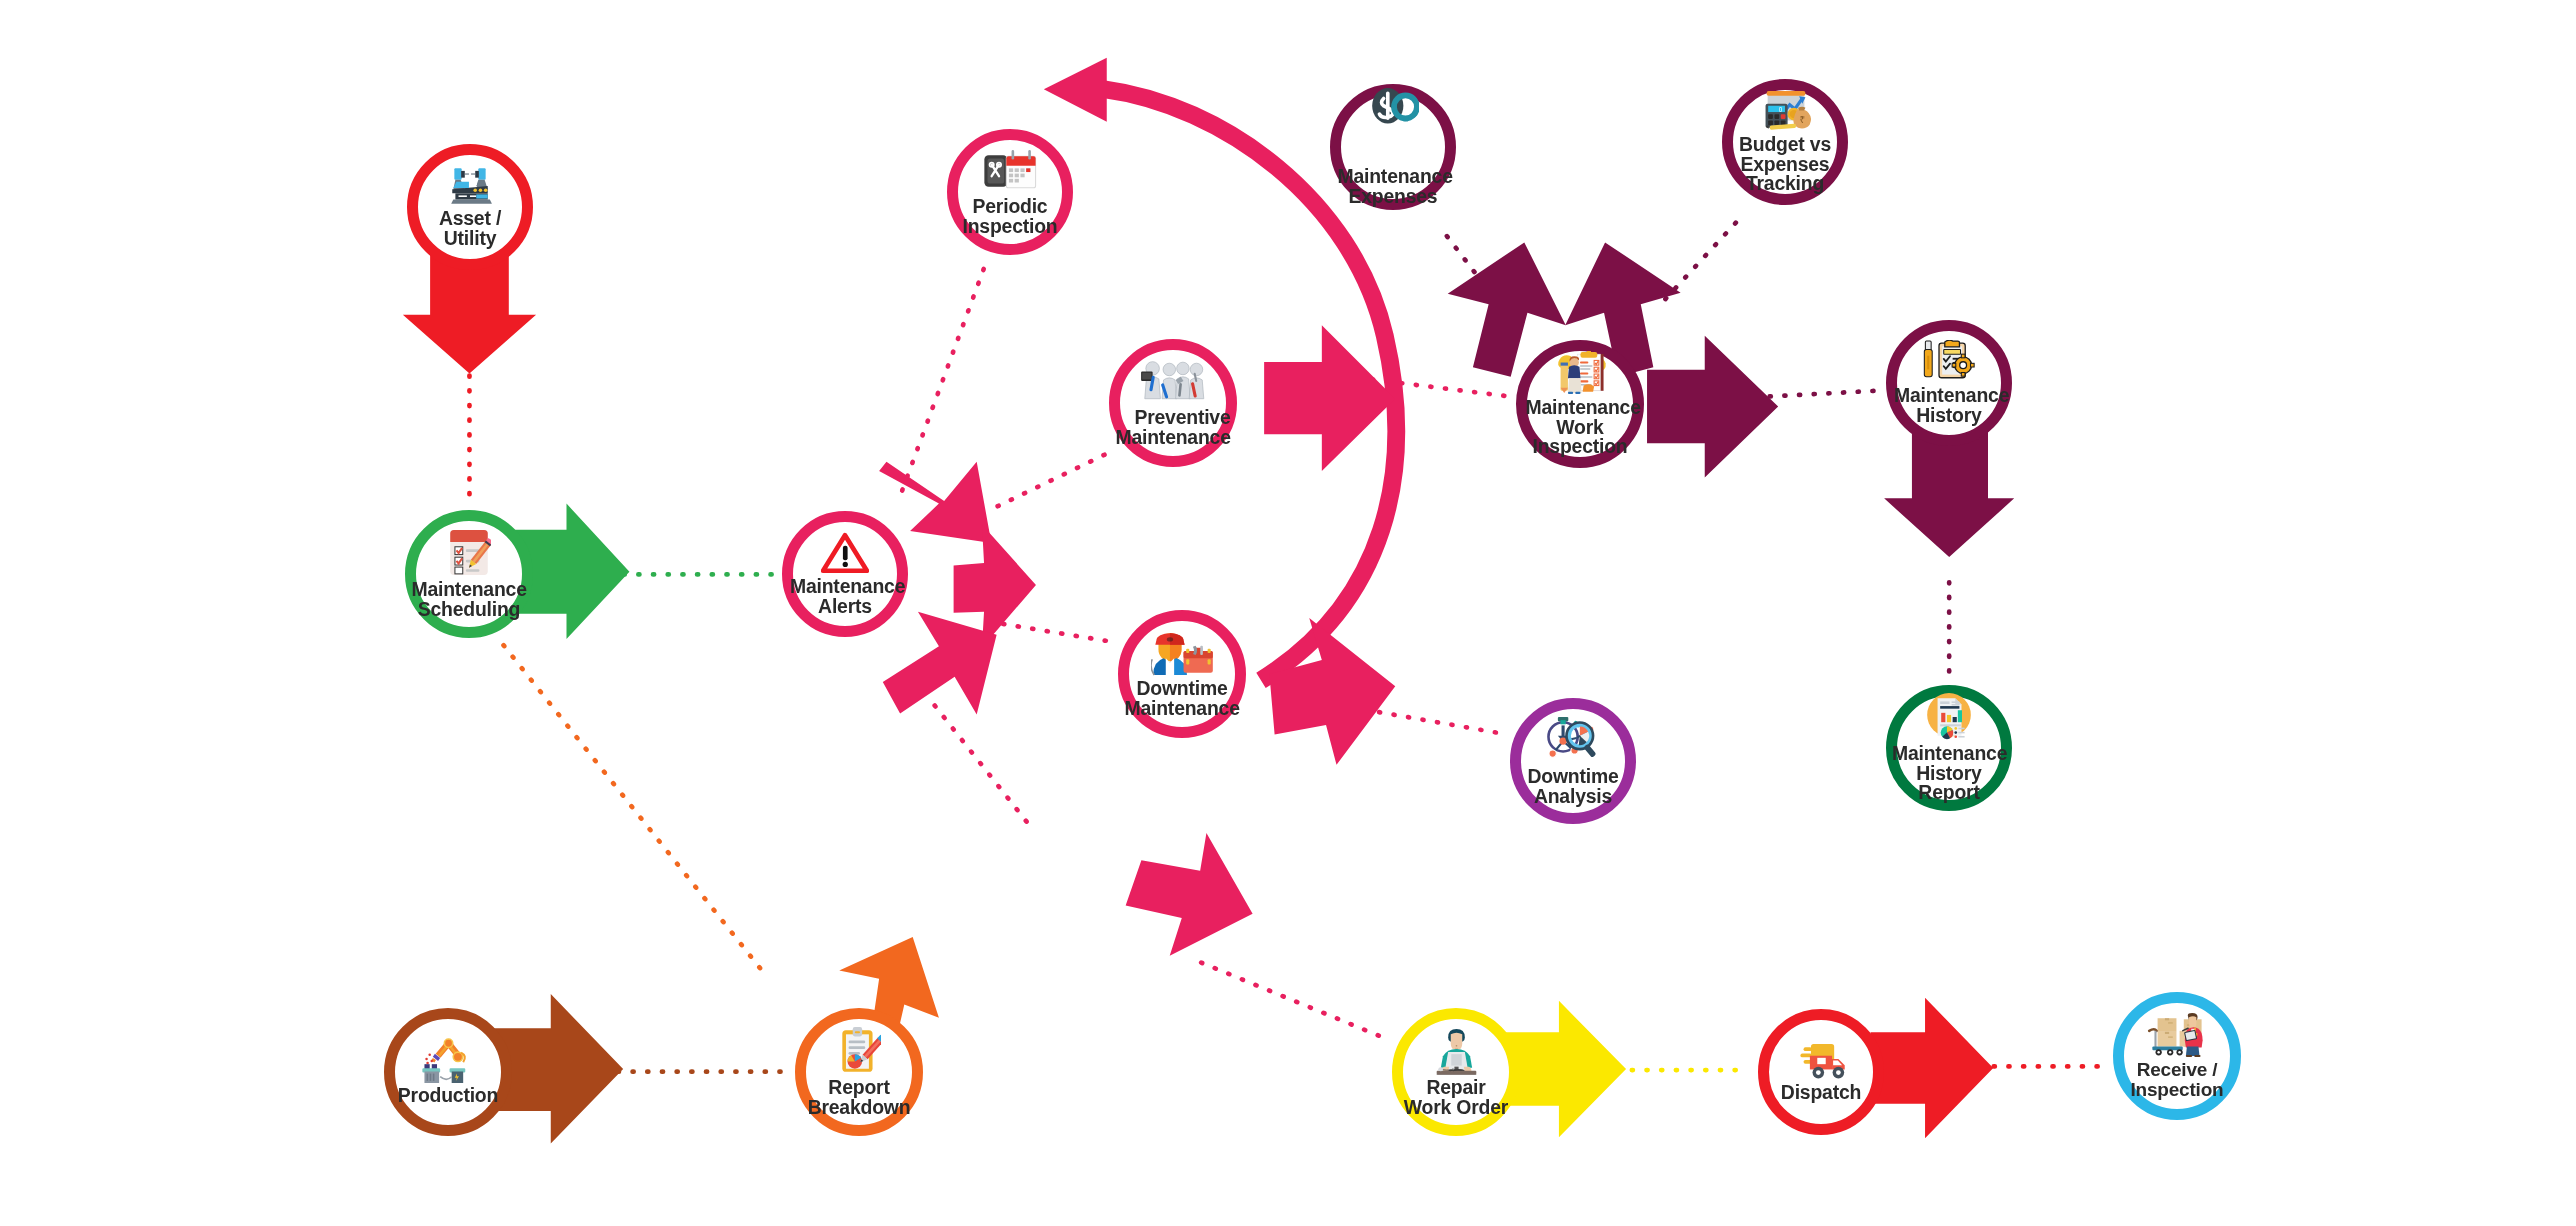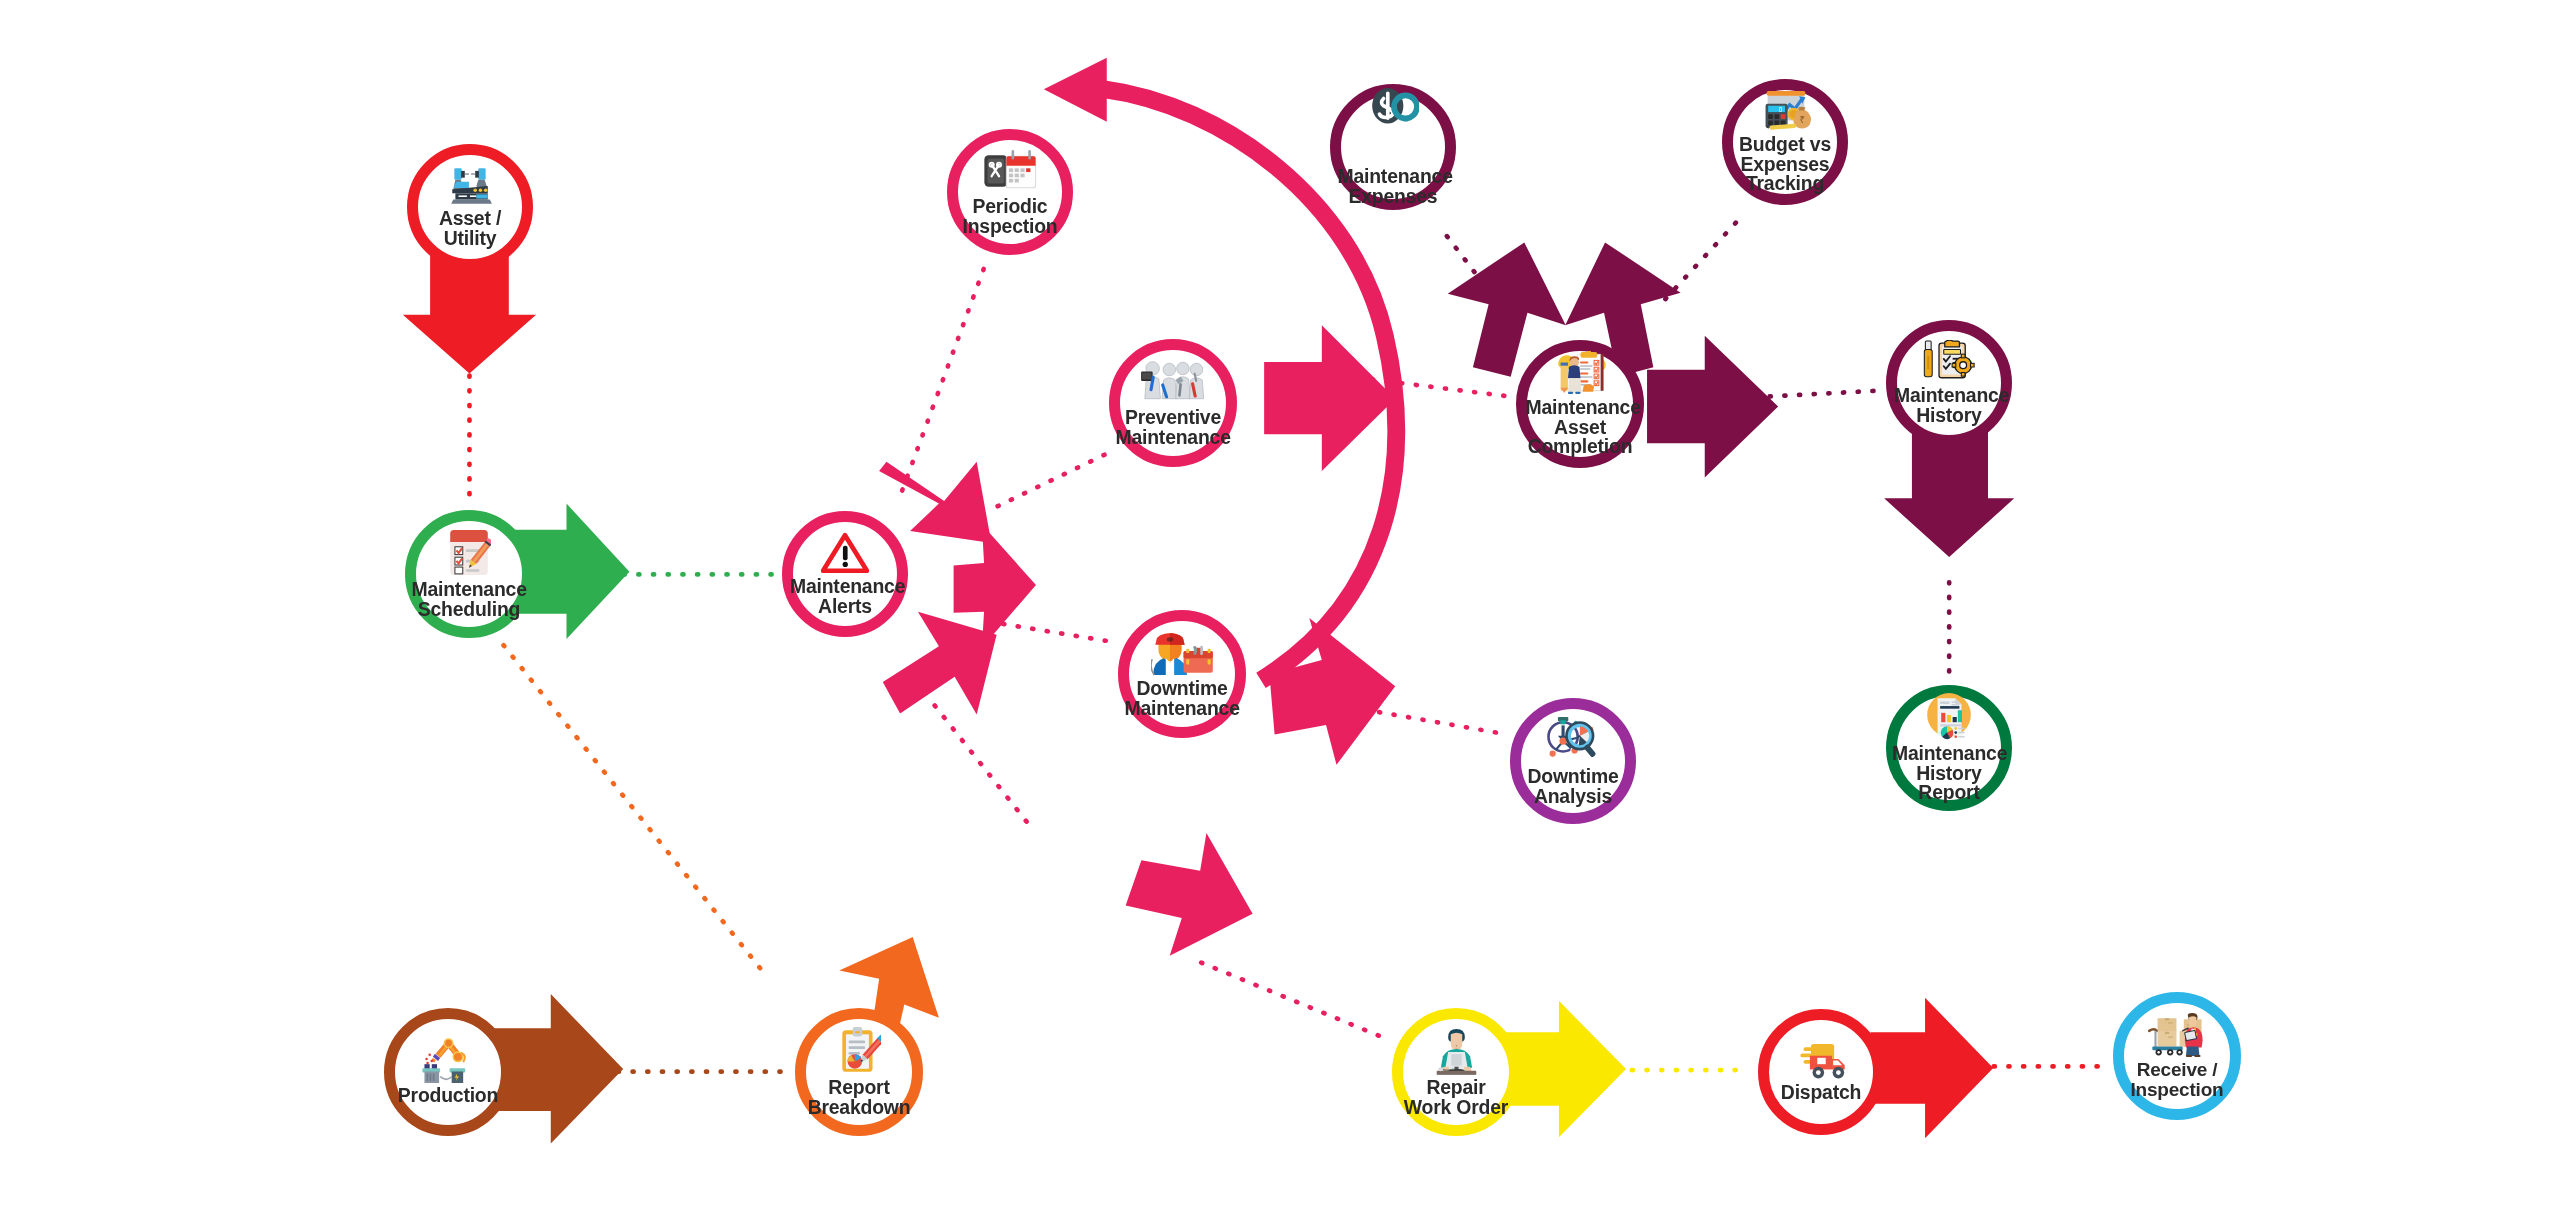--- a/index.html
+++ b/index.html
@@ -180,21 +180,21 @@
           <rect x="71" y="49" width="8" height="7"></rect>
           <rect x="49" y="59" width="8" height="7"></rect>
             <rect x="60" y="59" width="8" height="7"></rect>
         </g>
         <rect x="82" y="39" width="8" height="7" fill="#e8342c"></rect>
       </svg>
     </span>
     <span class="lbl" style="font-size:19.4px;max-width:105px;">Periodic Inspection</span>
   </div>
 
-  <div class="node" style="left:1109px;top:339px;width:128px;height:128px;border:11.5px solid #e8205f;">
+  <div class="node" style="left:1109px;top:339px;width:128px;height:128px;border:11.5px solid #e8205f;text-align:right;">
     <span class="ico">
       <svg width="67" height="47" viewBox="0 0 128 90">
         <g fill="#d9dde2" stroke="#a8b0b8" stroke-width="1.2">
           <circle cx="24" cy="20" r="13"></circle>
             <path d="M12 40 q12 -8 24 0 l3 38 h-30 Z"></path>
           <circle cx="56" cy="22" r="12"></circle>
             <path d="M45 42 q11 -8 22 0 l3 36 h-28 Z"></path>
           <circle cx="82" cy="20" r="12"></circle>
             <path d="M71 40 q11 -8 22 0 l3 38 h-28 Z"></path>
           <circle cx="108" cy="22" r="12"></circle>
@@ -329,21 +329,21 @@
         <rect x="18" y="22" width="14" height="6" fill="#3f6fb5"></rect>
         <circle cx="44" cy="22" r="9" fill="#e8b98c"></circle>
         <path d="M35 20 q8 -12 18 -2 q2 -8 -9 -8 q-10 0 -9 10 Z" fill="#bb5b2c"></path>
         <path d="M34 30 q10 -6 20 0 l2 22 h-24 Z" fill="#2c3e7a"></path>
         <path d="M34 52 h22 l2 28 h-26 Z" fill="#e9e2d6"></path>
         <rect x="32" y="78" width="10" height="4" rx="2" fill="#2a6fb5"></rect>
         <rect x="46" y="78" width="10" height="4" rx="2" fill="#2a6fb5"></rect>
         <path d="M62 66 q12 -6 20 2 l-2 10 h-20 Z" fill="#f2922e"></path>
       </svg>
     </span>
-    <span class="lbl" style="font-size:19.4px;max-width:109px;">Maintenance Asset Completion</span>
+    <span class="lbl" style="font-size:19.4px;max-width:109px;">Maintenance Work Inspection</span>
   </div>
 
   <div class="node" style="left:1886px;top:320px;width:126px;height:126px;border:11.5px solid #7c1046;">
     <span class="ico">
       <svg width="55" height="43" viewBox="0 0 104 82">
         <rect x="6" y="2" width="11" height="18" rx="2" fill="#e8eaec" stroke="#1d1d1d" stroke-width="2"></rect>
         <rect x="4" y="18" width="15" height="52" rx="4" fill="#f2a81b" stroke="#1d1d1d" stroke-width="2"></rect>
         <rect x="9.5" y="30" width="4" height="26" fill="#d98f0a"></rect>
         <rect x="32" y="6" width="50" height="66" rx="5" fill="#f6d6a8" stroke="#1d1d1d" stroke-width="2.5"></rect>
         <rect x="38" y="12" width="38" height="54" fill="#eceef0"></rect>

